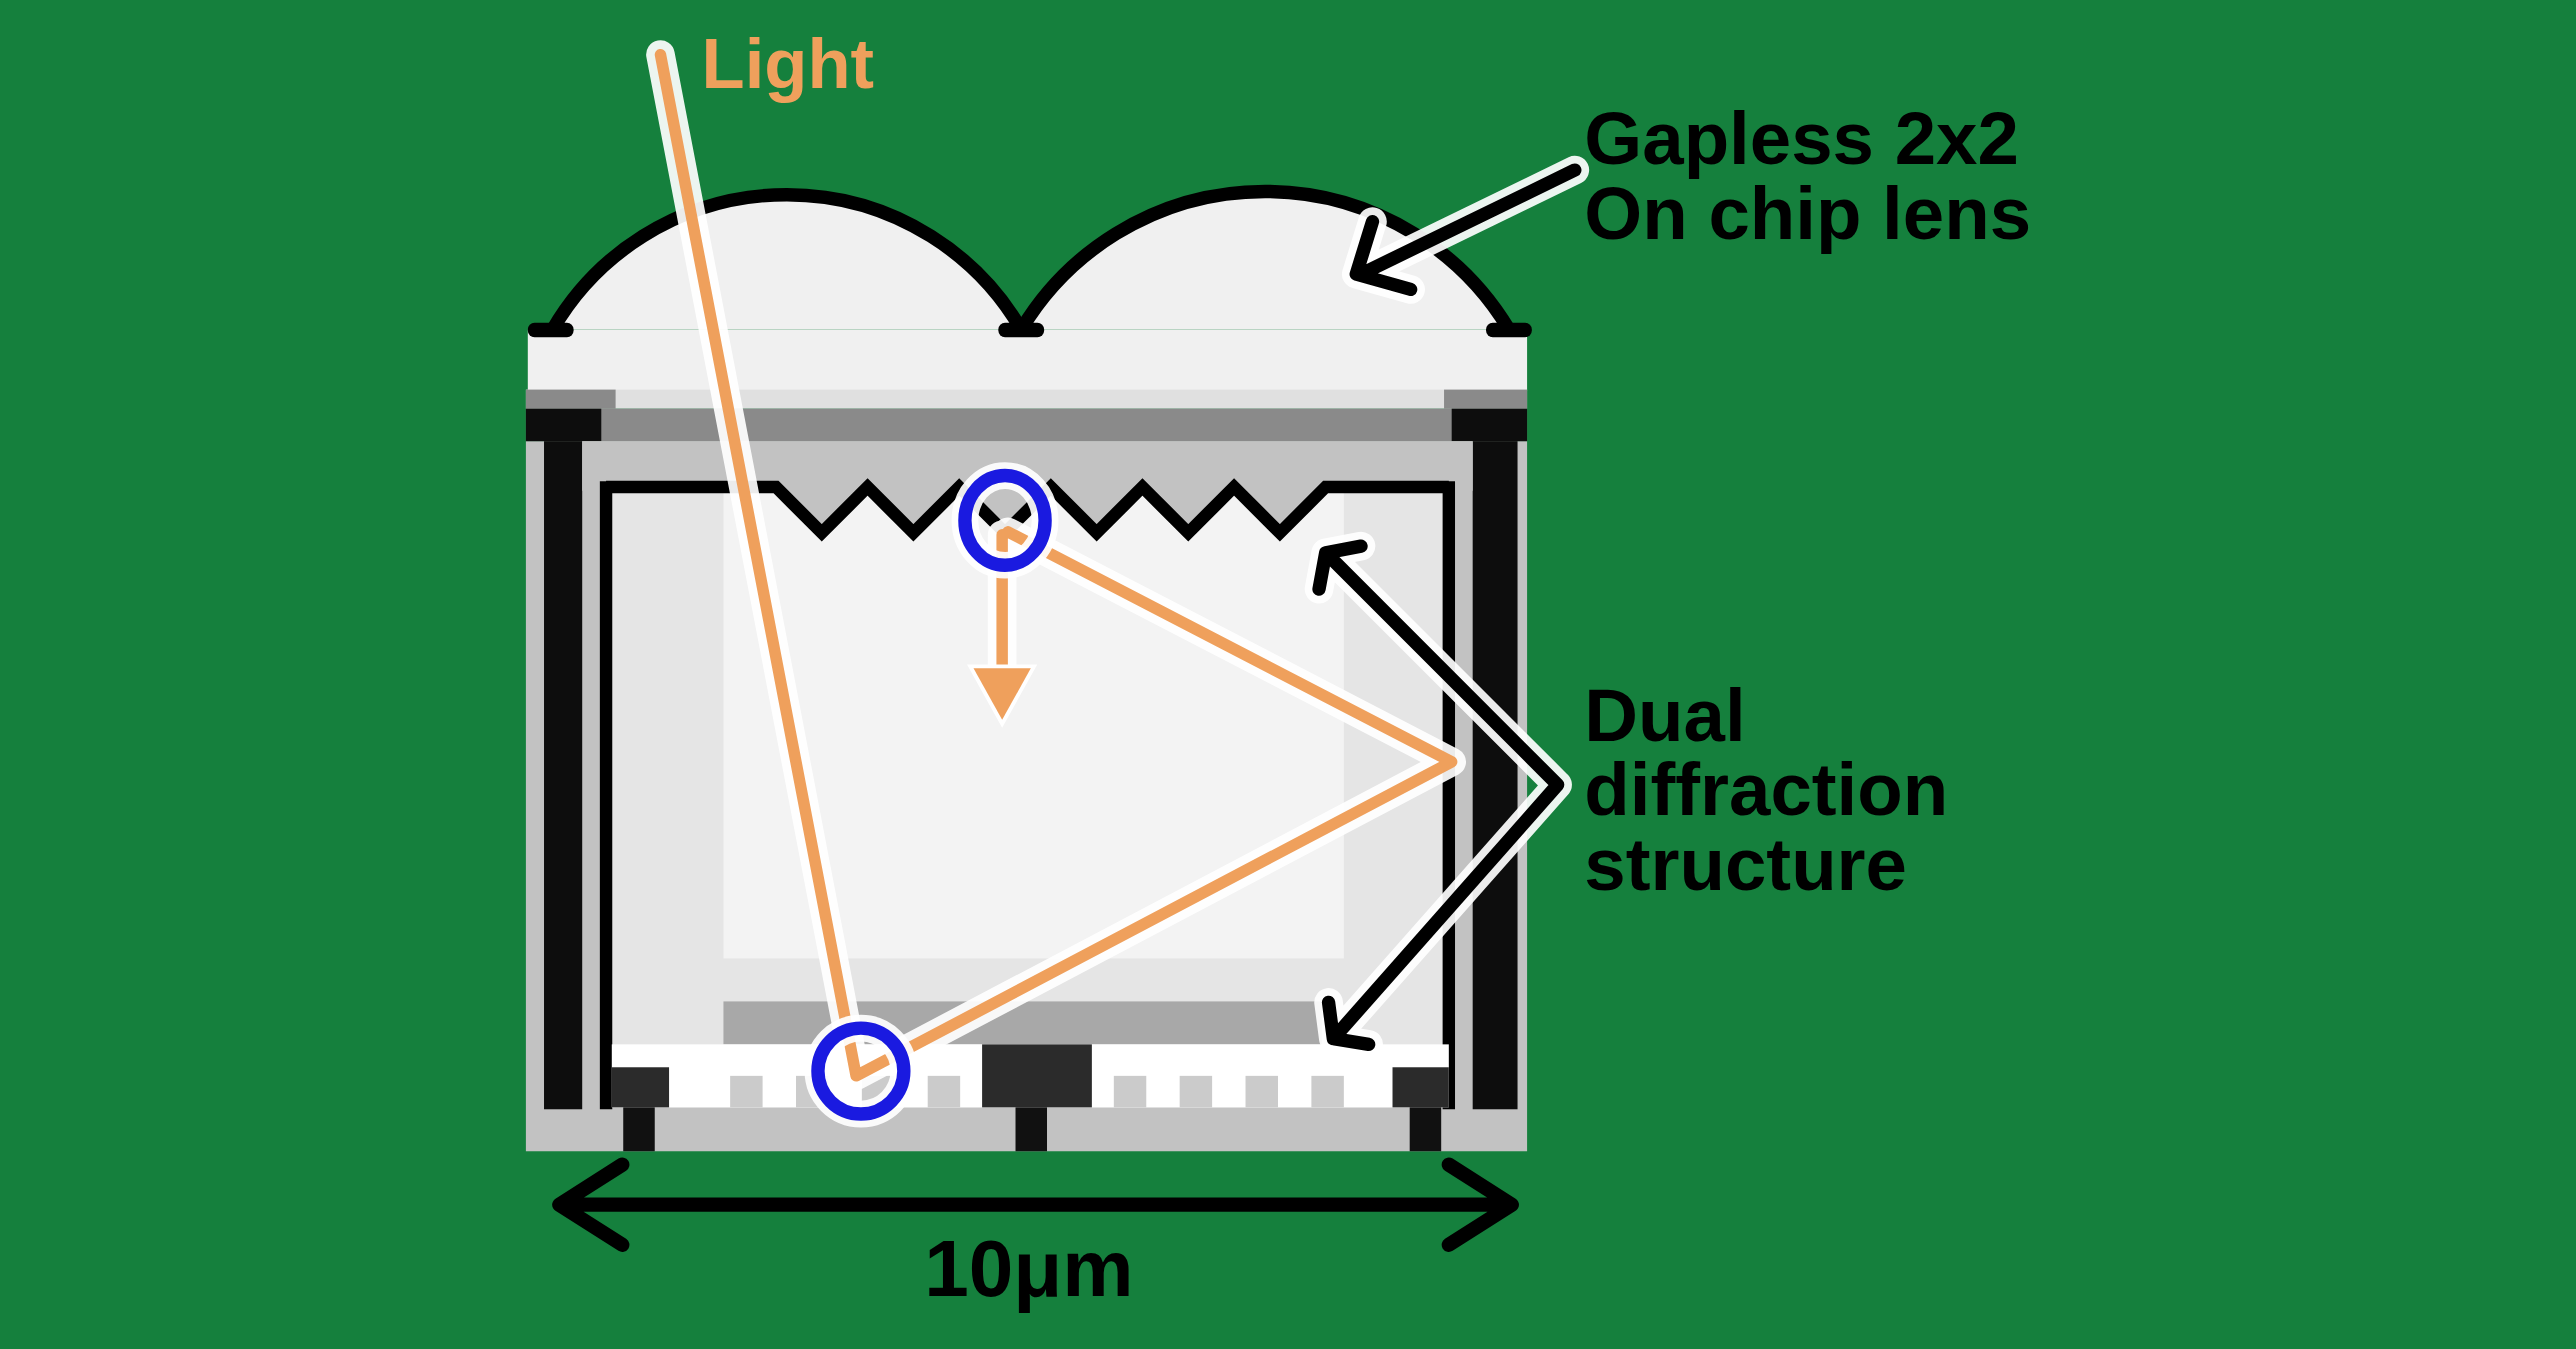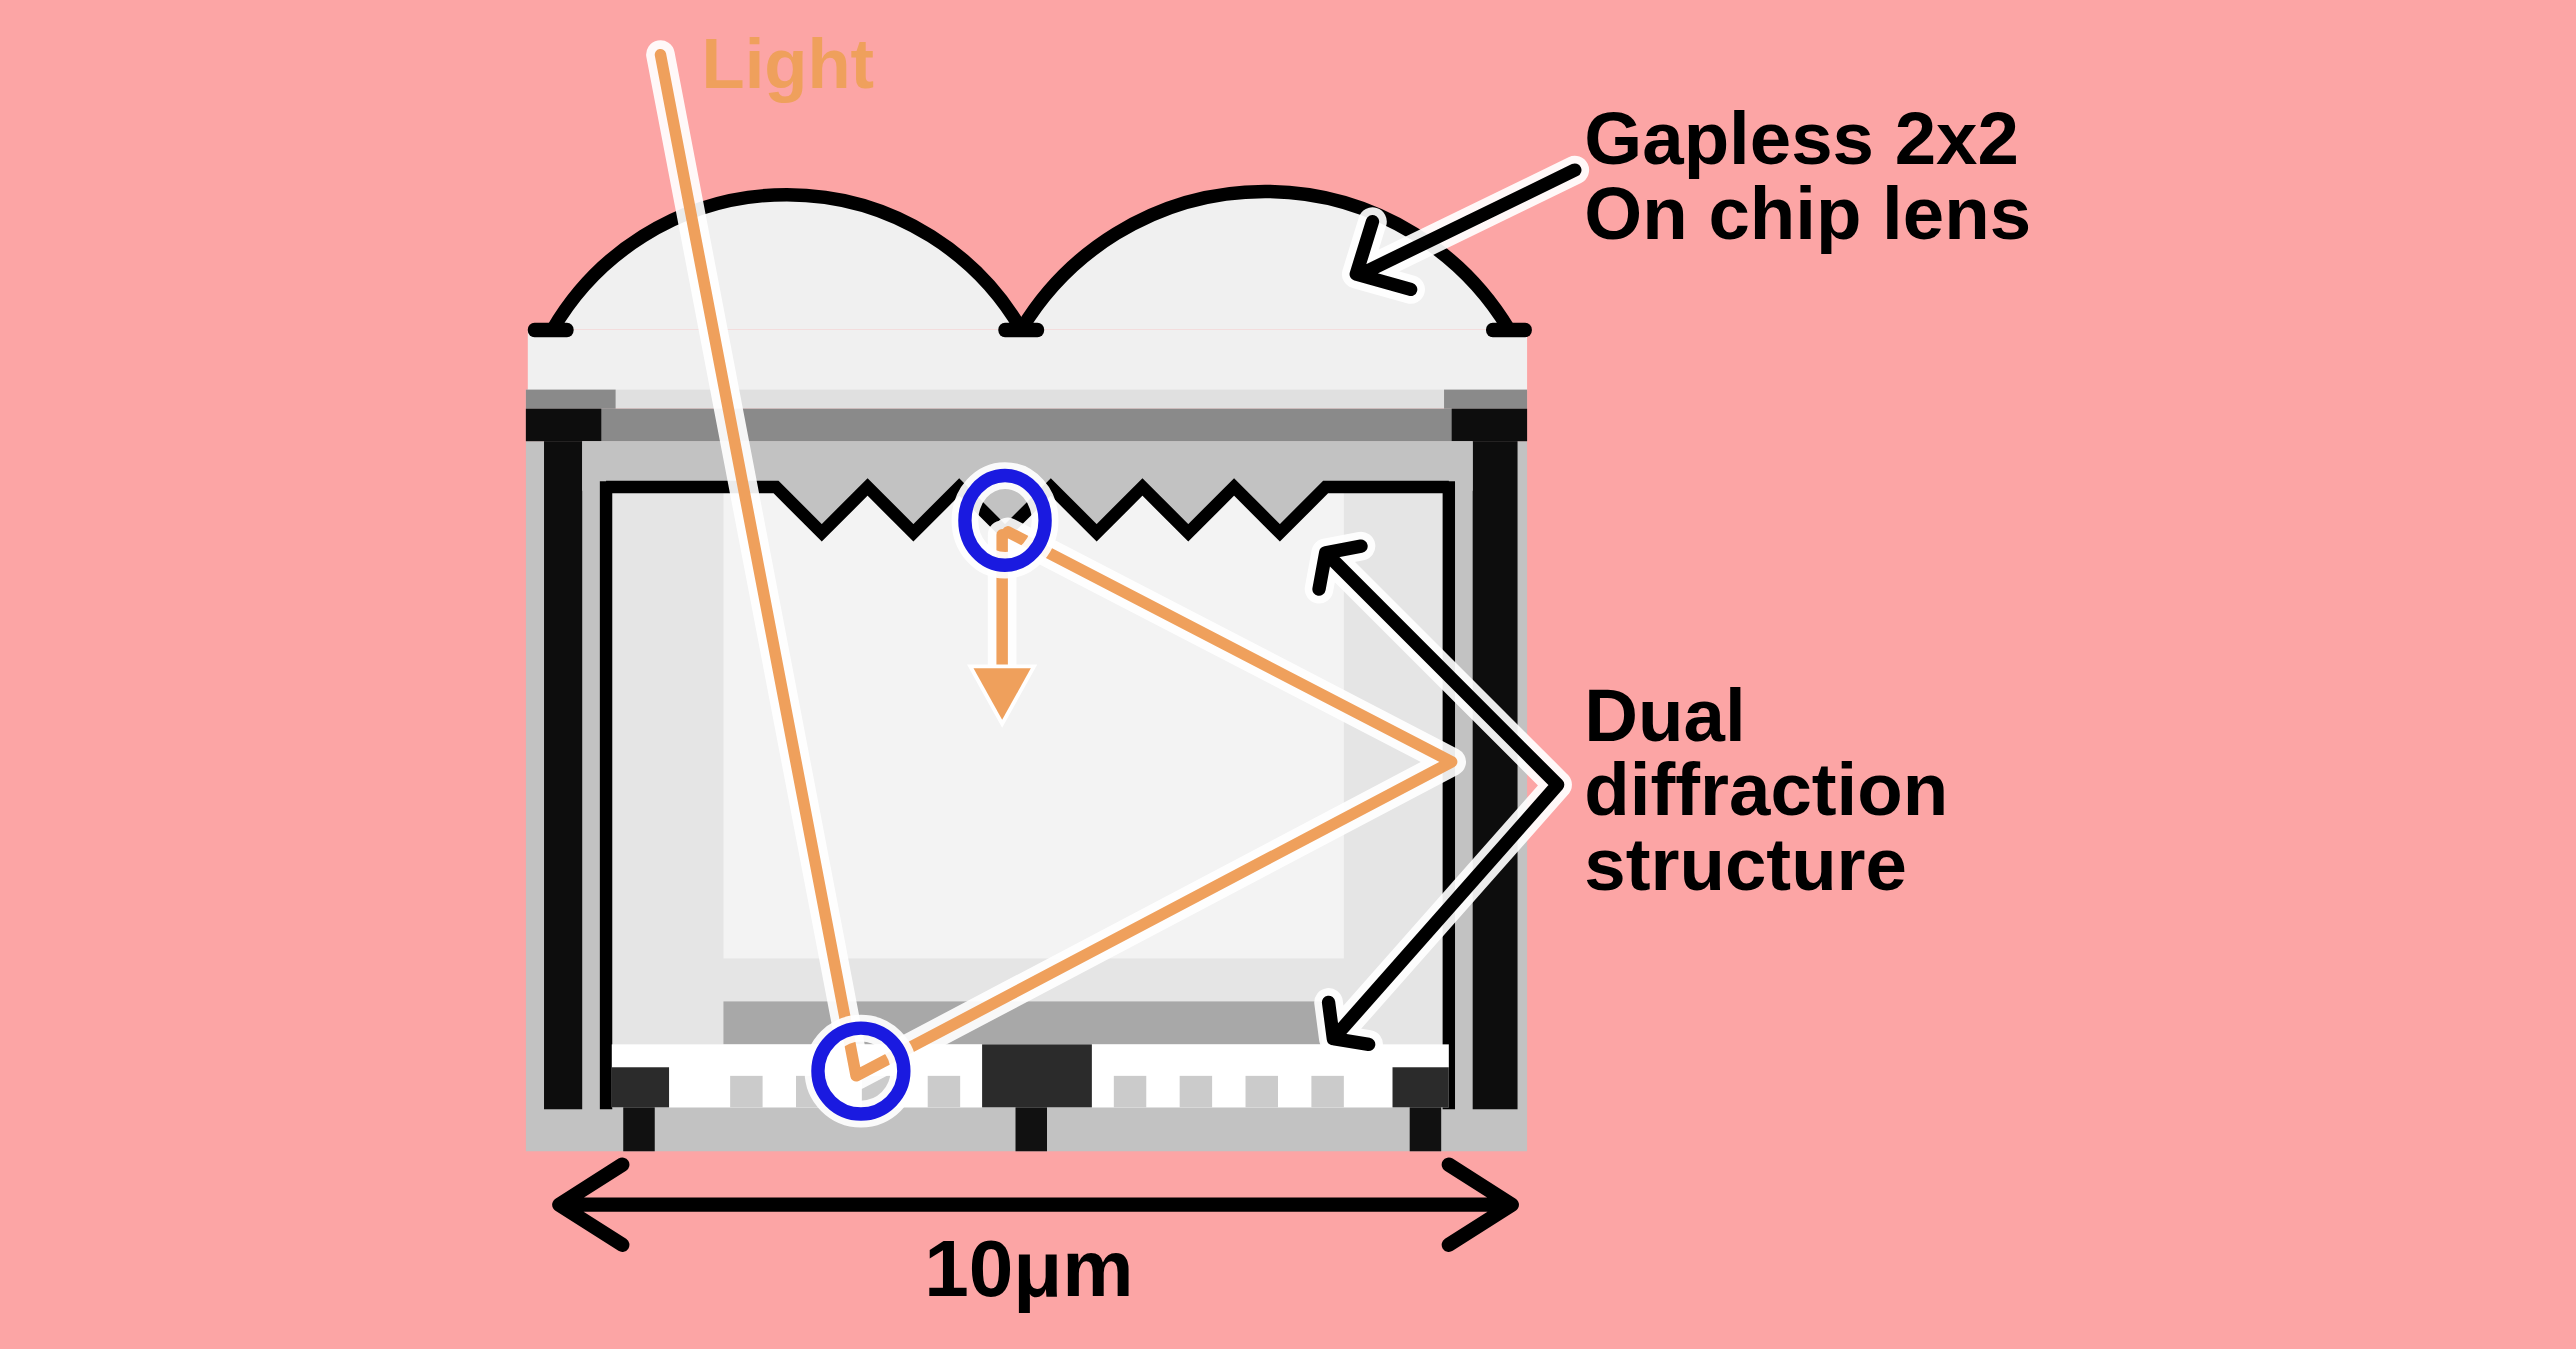--- a/index.html
+++ b/index.html
@@ -1,19 +1,19 @@
 <!DOCTYPE html>
 <html><head>
 <meta charset="utf-8">
 <style>
   html,body{margin:0;padding:0;background:#ffffff;}
   .stage{
     position:relative;
     width:2576px;height:1350px;
-    background:#fca5a5;
+    background:#15803d;
     overflow:hidden;
     font-family:"Liberation Sans",sans-serif;
   }
   svg{position:absolute;left:0;top:0;display:block;}
   .lbl{font-family:"Liberation Sans",sans-serif;font-weight:bold;}
   .glow{stroke:#ffffff;fill:none;stroke-linecap:round;stroke-linejoin:round;opacity:.92;}
   .ann{fill:none;stroke:#000000;stroke-linecap:round;stroke-linejoin:round;}
   .ray{fill:none;stroke-linecap:round;stroke-linejoin:round;}
 </style>
 </head>

